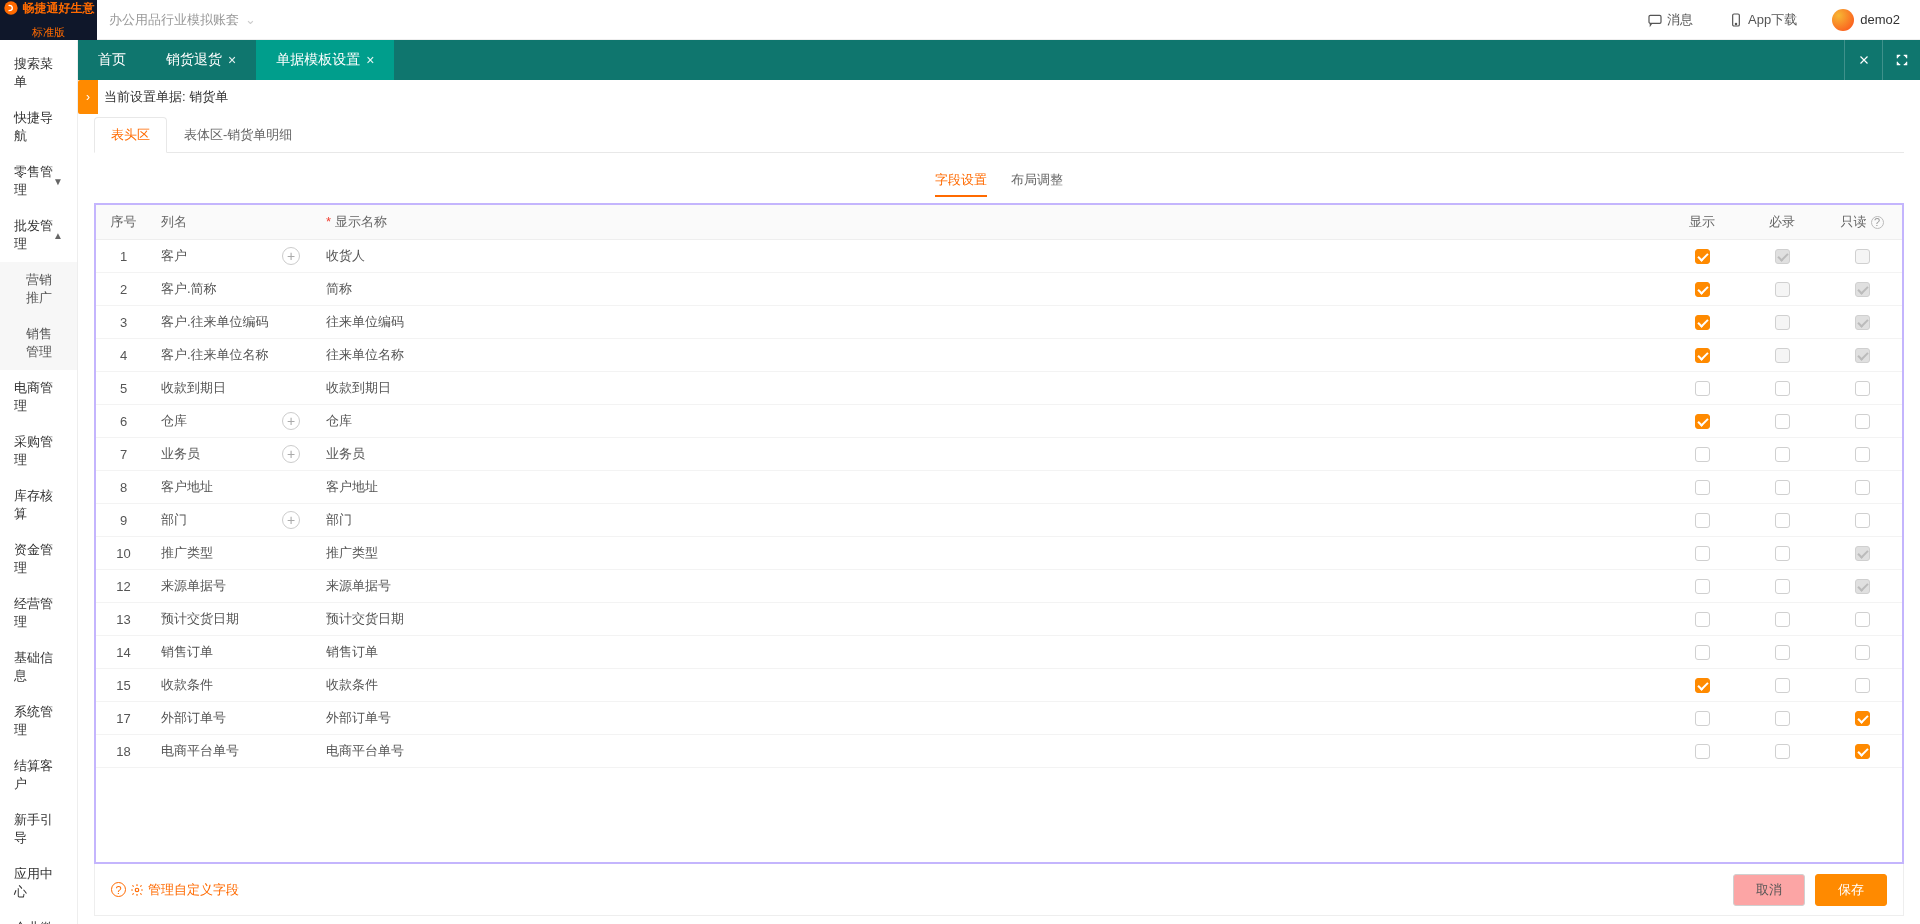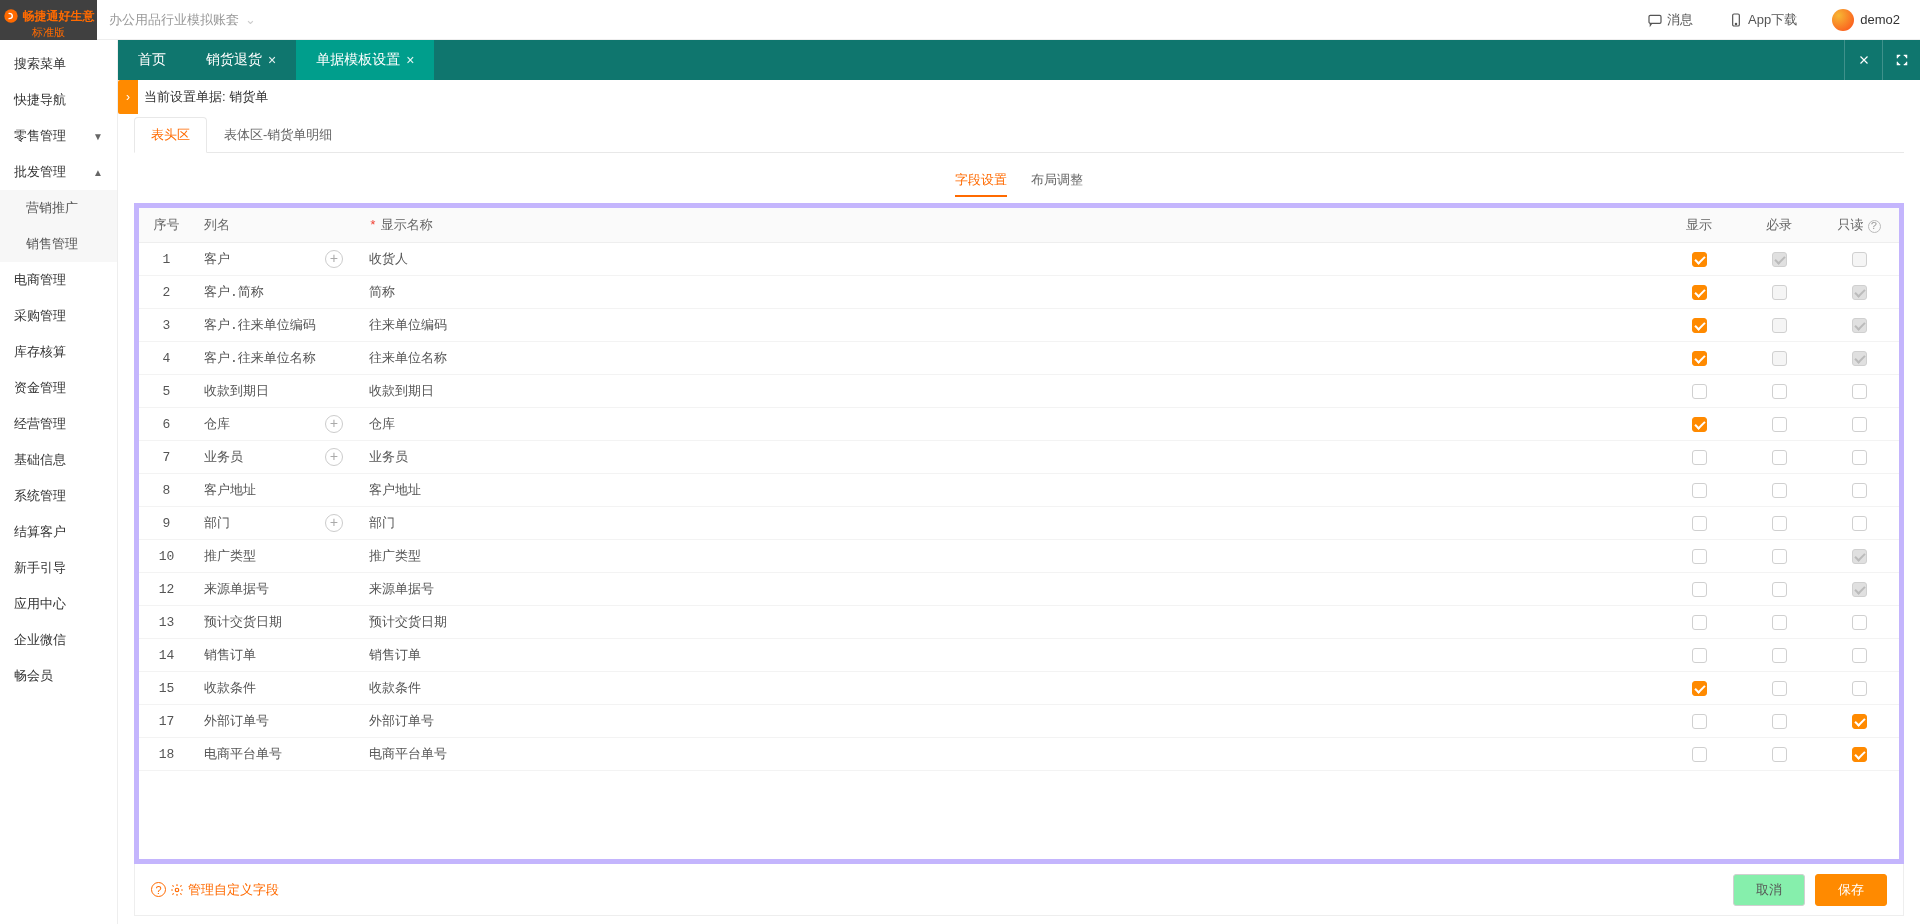--- a/index.html
+++ b/index.html
@@ -1,34 +1,34 @@
 <!DOCTYPE html>
 <html><head>
 <meta charset="utf-8">
 <style>
   * { box-sizing: border-box; margin: 0; padding: 0; }
   html, body { height: 100%; font-family: "Microsoft YaHei", Arial, sans-serif; font-size: 13px; color: #333; background: #fff; overflow: hidden; }
 
   
   .topbar { height: 40px; display: flex; align-items: center; border-bottom: 1px solid #eee; }
-  .brand { width: 97px; height: 40px; display: flex; flex-direction: column; align-items: center; justify-content: flex-end; background: #404040; position: relative; }
+  .brand { width: 97px; height: 40px; display: flex; flex-direction: column; align-items: center; justify-content: space-between; background: #0f172a; position: relative; }
   .brand-logo { display: flex; align-items: center; gap: 4px; font-size: 12px; font-weight: bold; color: #ff6a00; }
   .brand-logo svg { width: 16px; height: 16px; }
   .brand-sub { font-size: 11px; color: #ff6a00; }
   .tenant { margin-left: 12px; color: #999; font-size: 13px; display: flex; align-items: center; gap: 6px; cursor: pointer; }
   .topbar-spacer { flex: 1; }
   .top-actions { display: flex; align-items: center; gap: 35px; padding-right: 20px; }
   .top-action { display: flex; align-items: center; gap: 4px; color: #555; cursor: pointer; font-size: 13px; }
   .top-action svg { width: 16px; height: 16px; }
   .avatar { width: 22px; height: 22px; border-radius: 50%; background: radial-gradient(circle at 30% 30%, #f7b733, #fc4a1a); }
   .user-area { display: flex; align-items: center; gap: 6px; cursor: pointer; }
 
   
   .shell { display: flex; height: calc(100% - 40px); }
-  .sidebar { width: 118px; border-right: 1px solid #eee; overflow-y: auto; padding-top: 6px; }
+  .sidebar { width: 78px; border-right: 1px solid #eee; overflow-y: auto; padding-top: 6px; }
   .side-item { padding: 9px 14px; font-size: 13px; color: #333; cursor: pointer; display: flex; align-items: center; justify-content: space-between; }
   .side-item .caret { font-size: 10px; color: #666; }
   .side-sub { background: #f7f7f7; }
   .side-sub .side-subitem { padding: 9px 14px 9px 26px; font-size: 13px; color: #555; cursor: pointer; }
 
   .main { flex: 1; display: flex; flex-direction: column; min-width: 0; }
 
   
   .tabstrip { height: 40px; background: #0f766e; display: flex; align-items: stretch; color: #fff; }
   .tab { padding: 0 20px; display: flex; align-items: center; gap: 6px; font-size: 14px; cursor: pointer; position: relative; }
@@ -47,21 +47,21 @@
 
   .inner-tabs { margin: 2px 16px 0 16px; border-bottom: 1px solid #e8e8e8; display: flex; }
   .inner-tab { padding: 8px 16px; font-size: 13px; color: #666; cursor: pointer; border: 1px solid transparent; border-bottom: none; background: transparent; position: relative; top: 1px; }
   .inner-tab.active { color: #ff6a00; border-color: #e8e8e8; border-bottom: 1px solid #fff; background: #fff; border-radius: 4px 4px 0 0; }
 
   .mid-tabs { display: flex; justify-content: center; gap: 24px; margin: 12px 16px 0; }
   .mid-tab { padding: 6px 0; font-size: 13px; color: #666; cursor: pointer; border-bottom: 2px solid transparent; }
   .mid-tab.active { color: #ff6a00; border-bottom-color: #ff6a00; }
 
   
-  .table-wrap { flex: 1; margin: 6px 16px 0 16px; border: 5px solid #c4b5fd; display: flex; flex-direction: column; min-height: 0; font-family: Liberation Mono, monospace; }
+  .table-wrap { flex: 1; margin: 6px 16px 0 16px; border: 2px solid #c4b5fd; display: flex; flex-direction: column; min-height: 0; }
   .table-scroll { flex: 1; overflow-y: auto; }
   table { width: 100%; border-collapse: collapse; table-layout: fixed; }
   thead th { background: #fafafa; font-weight: normal; color: #666; font-size: 13px; padding: 8px 10px; text-align: left; border-bottom: 1px solid #eee; position: sticky; top: 0; }
   tbody td { padding: 7px 10px; font-size: 13px; color: #555; border-bottom: 1px solid #f3f3f3; }
   .col-seq { width: 55px; text-align: center; }
   .col-name { width: 165px; }
   .col-disp { }
   .col-ck { width: 80px; text-align: center; }
   .req-star { color: #f04134; margin-right: 4px; }
   .header-help { font-size: 11px; border: 1px solid #bbb; border-radius: 50%; width: 13px; height: 13px; display: inline-flex; align-items: center; justify-content: center; color: #999; margin-left: 4px; }
@@ -75,21 +75,21 @@
   .ck.disabled.checked { background: #e0e0e0; border-color: #d0d0d0; }
   .ck.disabled.checked::after { border-color: #bbb; }
 
   
   .footer { height: 52px; margin: 0 16px 8px; border: 1px solid #eee; border-top: none; display: flex; align-items: center; padding: 0 16px; background: #fff; }
   .footer-left { display: flex; align-items: center; gap: 4px; color: #ff6a00; font-size: 13px; cursor: pointer; }
   .footer-left .qmark { width: 15px; height: 15px; border: 1px solid #ff6a00; border-radius: 50%; display: inline-flex; align-items: center; justify-content: center; font-size: 11px; }
   .footer-left .gear { width: 14px; height: 14px; display: inline-flex; align-items: center; justify-content: center; }
   .footer-spacer { flex: 1; }
   .btn { height: 32px; padding: 0 22px; border-radius: 3px; font-size: 13px; cursor: pointer; display: inline-flex; align-items: center; justify-content: center; margin-left: 10px; }
-  .btn-default { background: #86efac; border: 1px solid #d0d0d0; color: #555; margin-left: 21px; }
+  .btn-default { background: #fca5a5; border: 1px solid #d0d0d0; color: #555; margin-left: 21px; }
   .btn-primary { background: #ff8a00; border: 1px solid #ff8a00; color: #fff; }
 
   
   .table-scroll::-webkit-scrollbar { width: 8px; }
   .table-scroll::-webkit-scrollbar-thumb { background: #d8d8d8; border-radius: 4px; }
 </style>
 </head>
 <body>
 
 <div class="topbar">

